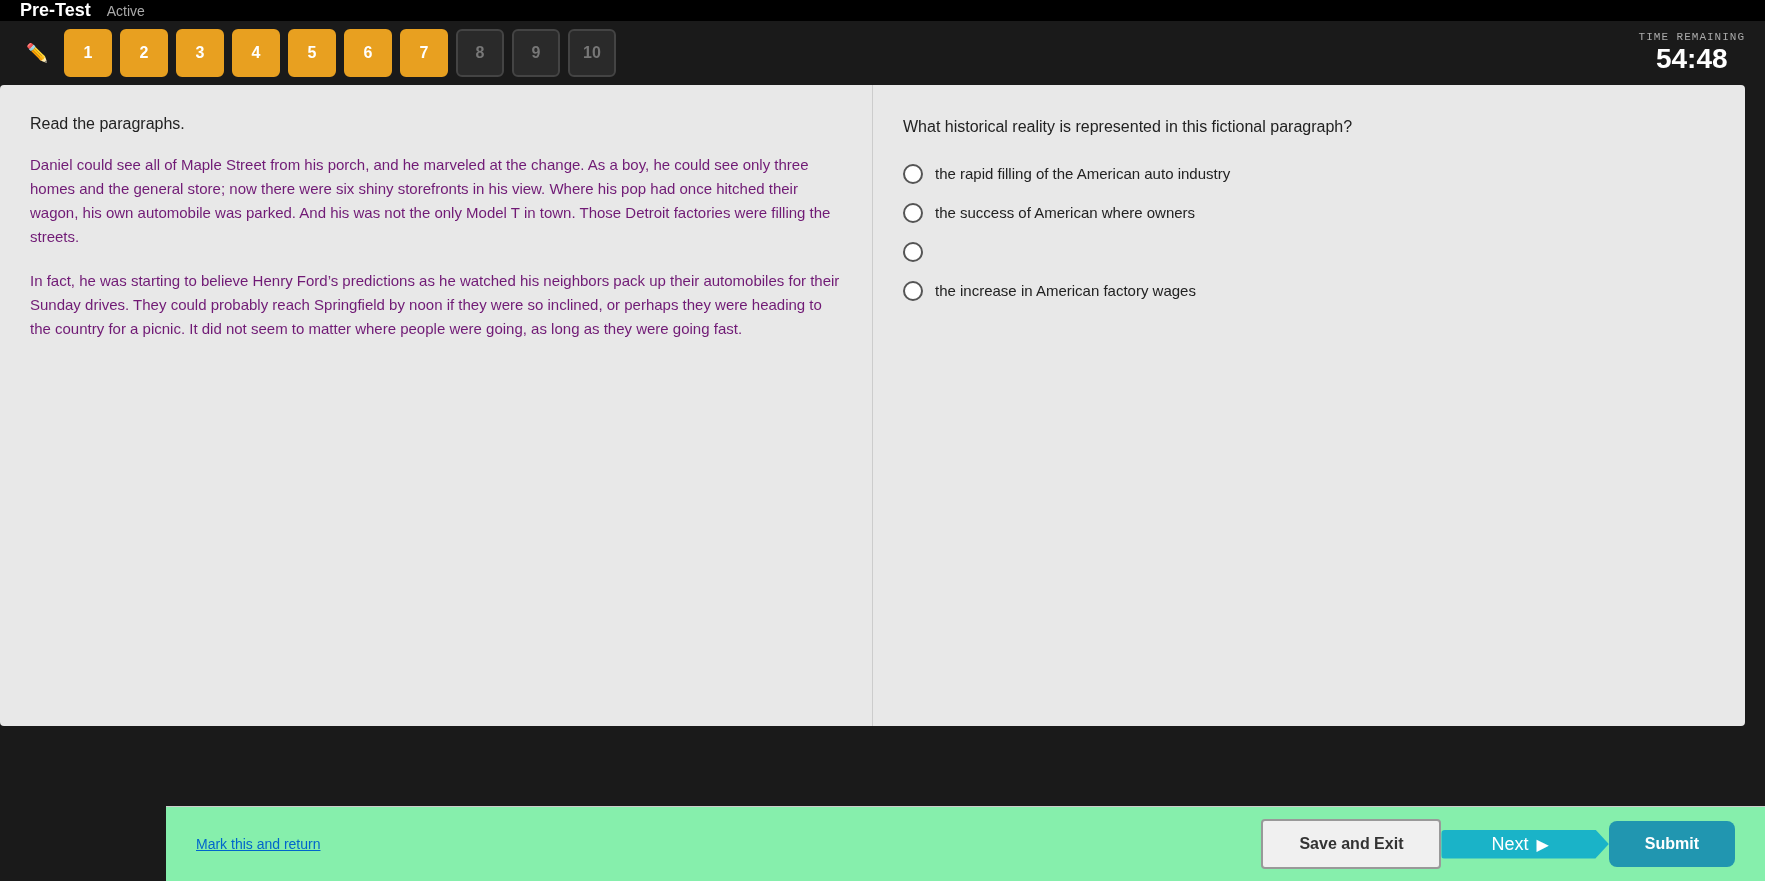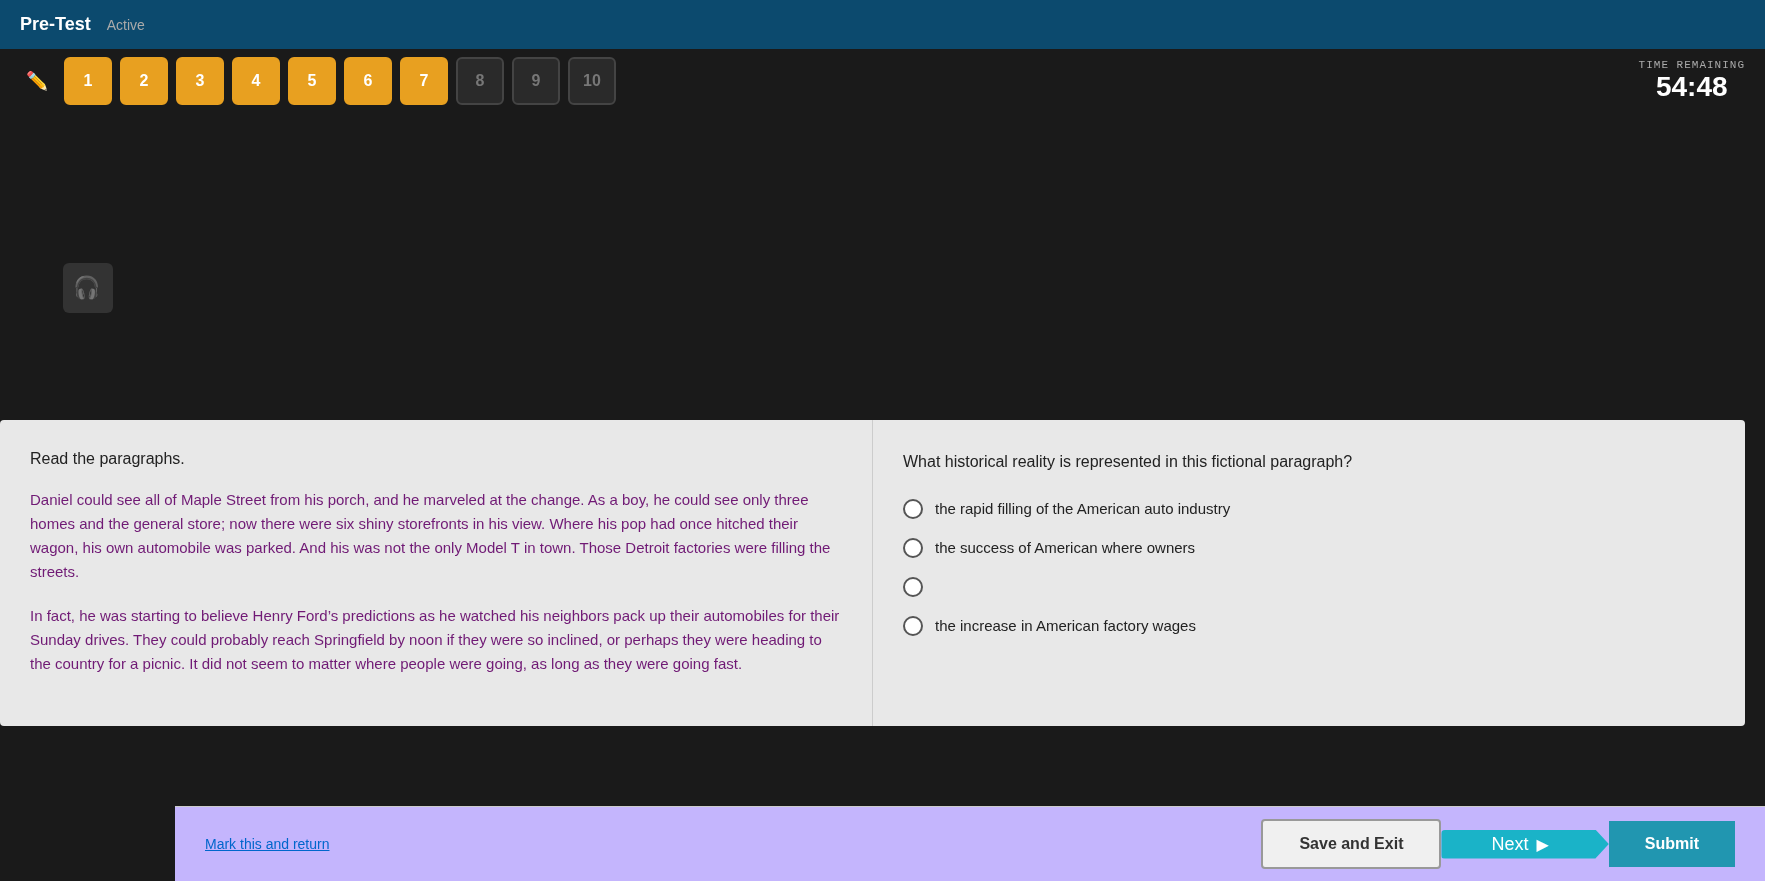--- a/index.html
+++ b/index.html
@@ -10,22 +10,22 @@
       height: 881px;
       overflow: hidden;
       display: flex;
       flex-direction: column;
     }
 
     
     .top-bar {
       display: flex;
       align-items: center;
-      padding: 14px 20px;
-      background: #0c4a6e;
+      padding: 0 20px;
+      background: #000000;
     }
     .top-bar-title {
       color: #ffffff;
       font-size: 18px;
       font-weight: bold;
       margin-right: 16px;
     }
     .top-bar-status {
       color: #aaaaaa;
       font-size: 14px;
@@ -179,24 +179,24 @@
     .option-text {
       font-size: 15px;
       color: #222;
       line-height: 1.4;
     }
 
     
     .bottom-bar {
       position: absolute;
       bottom: 0;
-      left: 175px;
+      left: 166px;
       right: 0;
       height: 75px;
-      background: #c4b5fd;
+      background: #86efac;
       border-top: 1px solid #cccccc;
       display: flex;
       align-items: center;
       padding: 0 30px;
       justify-content: space-between;
     }
     .mark-return-link {
       color: #0066cc;
       text-decoration: underline;
       font-size: 14px;
@@ -233,33 +233,32 @@
       clip-path: polygon(0 0, 92% 0, 100% 50%, 92% 100%, 0 100%);
       padding-right: 60px;
     }
     .btn-next .arrow {
       font-size: 16px;
     }
     .btn-submit {
       padding: 14px 36px;
       background: #2196b0;
       border: none;
-      border-radius: 0;
+      border-radius: 8px;
       font-size: 16px;
       color: #ffffff;
       cursor: pointer;
       font-weight: bold;
     }
 
     .content-outer {
       position: relative;
       flex: 1;
       display: flex;
       padding-bottom: 75px;
-      align-items: flex-end;
     }
   </style>
 </head>
 <body>
 
 <div class="top-bar">
   <span class="top-bar-title">Pre-Test</span>
   <span class="top-bar-status">Active</span>
 </div>
 

